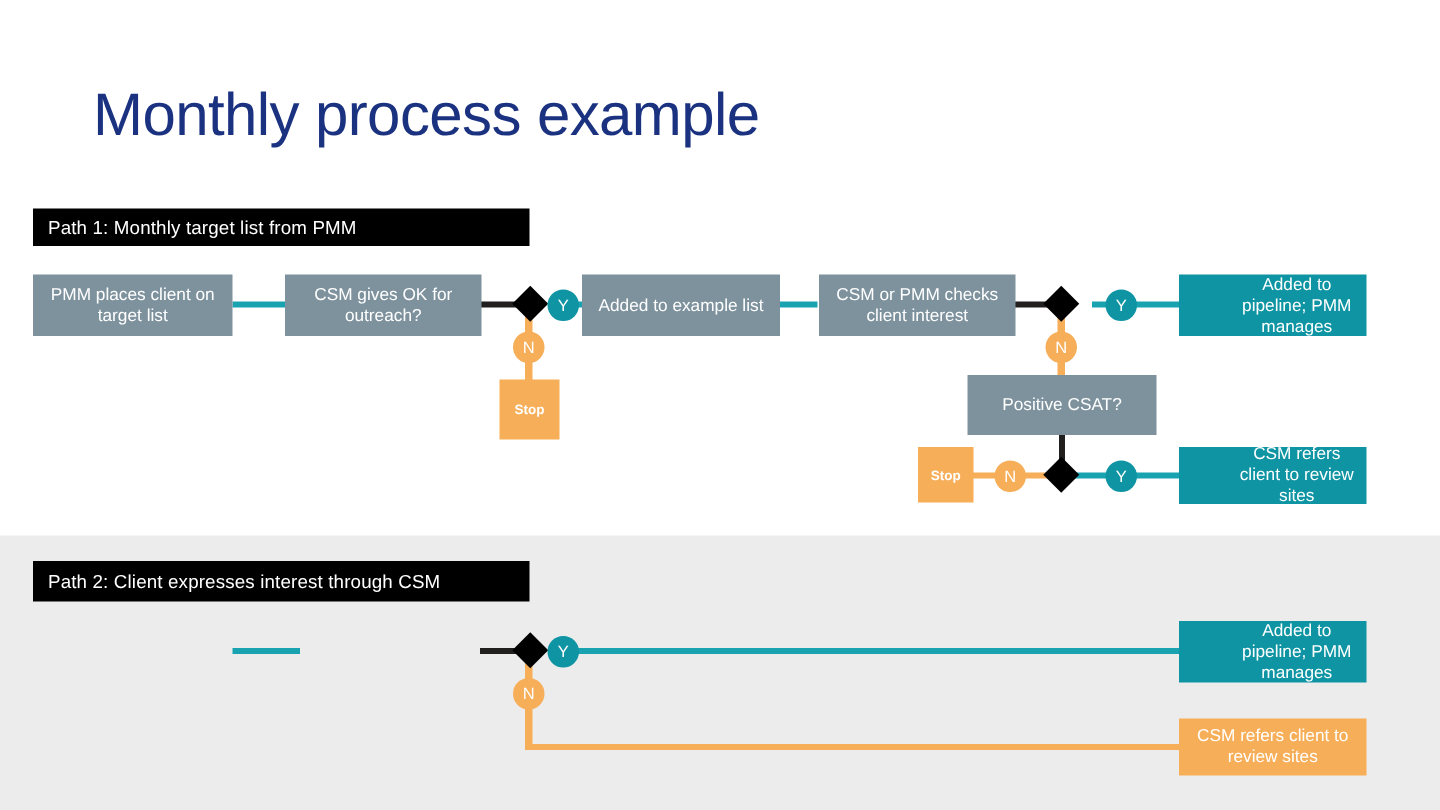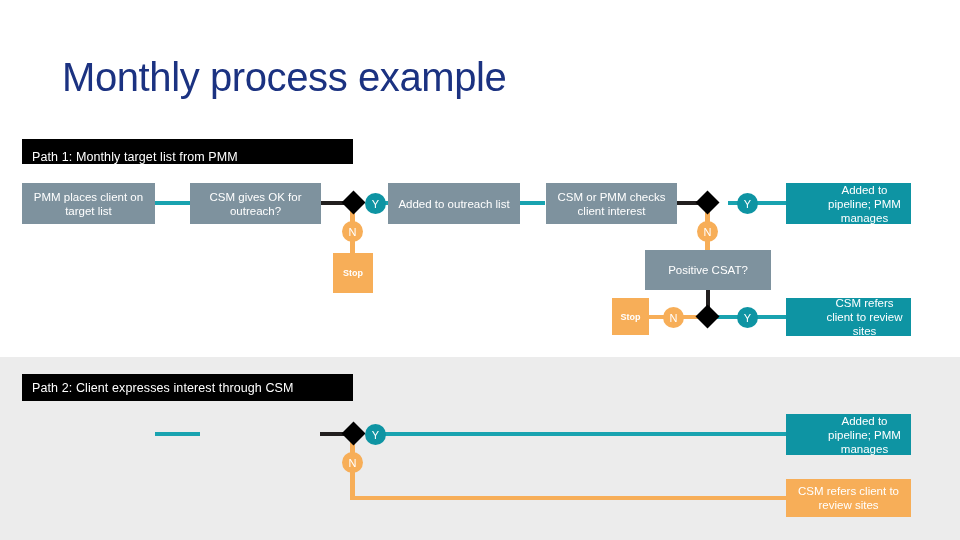--- a/index.html
+++ b/index.html
@@ -47,21 +47,21 @@
     position: absolute;
     background: #000000;
     color: #ffffff;
     font-size: 12.5px;
     display: flex;
     align-items: center;
     padding-left: 10px;
     box-sizing: border-box;
     letter-spacing: 0.1px;
   }
-  .banner-1 { left: 22px; top: 139px; width: 331px; height: 25px; align-items: flex-end; }
+  .banner-1 { left: 22px; top: 139px; width: 331px; height: 25px; }
   .banner-2 { left: 22px; top: 374px; width: 331px; height: 27px; }
 
   
   .box {
     position: absolute;
     box-sizing: border-box;
     display: flex;
     align-items: center;
     justify-content: center;
     text-align: center;
@@ -151,21 +151,21 @@
 
   <div class="box gray" style="left:22px; top:183px; width:133px; height:41px;">
     <span>PMM places client on target list</span>
   </div>
 
   <div class="box gray" style="left:190px; top:183px; width:131px; height:41px;">
     <span>CSM gives OK for outreach?</span>
   </div>
 
   <div class="box gray" style="left:388px; top:183px; width:132px; height:41px;">
-    <span>Added to outreach list</span>
+    <span>Added to example list</span>
   </div>
 
   <div class="box gray" style="left:546px; top:183px; width:131px; height:41px;">
     <span>CSM or PMM checks client  interest</span>
   </div>
 
   <div class="box teal" style="left:786px; top:183px; width:125px; height:41px;">
     <span>Added to pipeline; PMM manages</span>
   </div>
 

